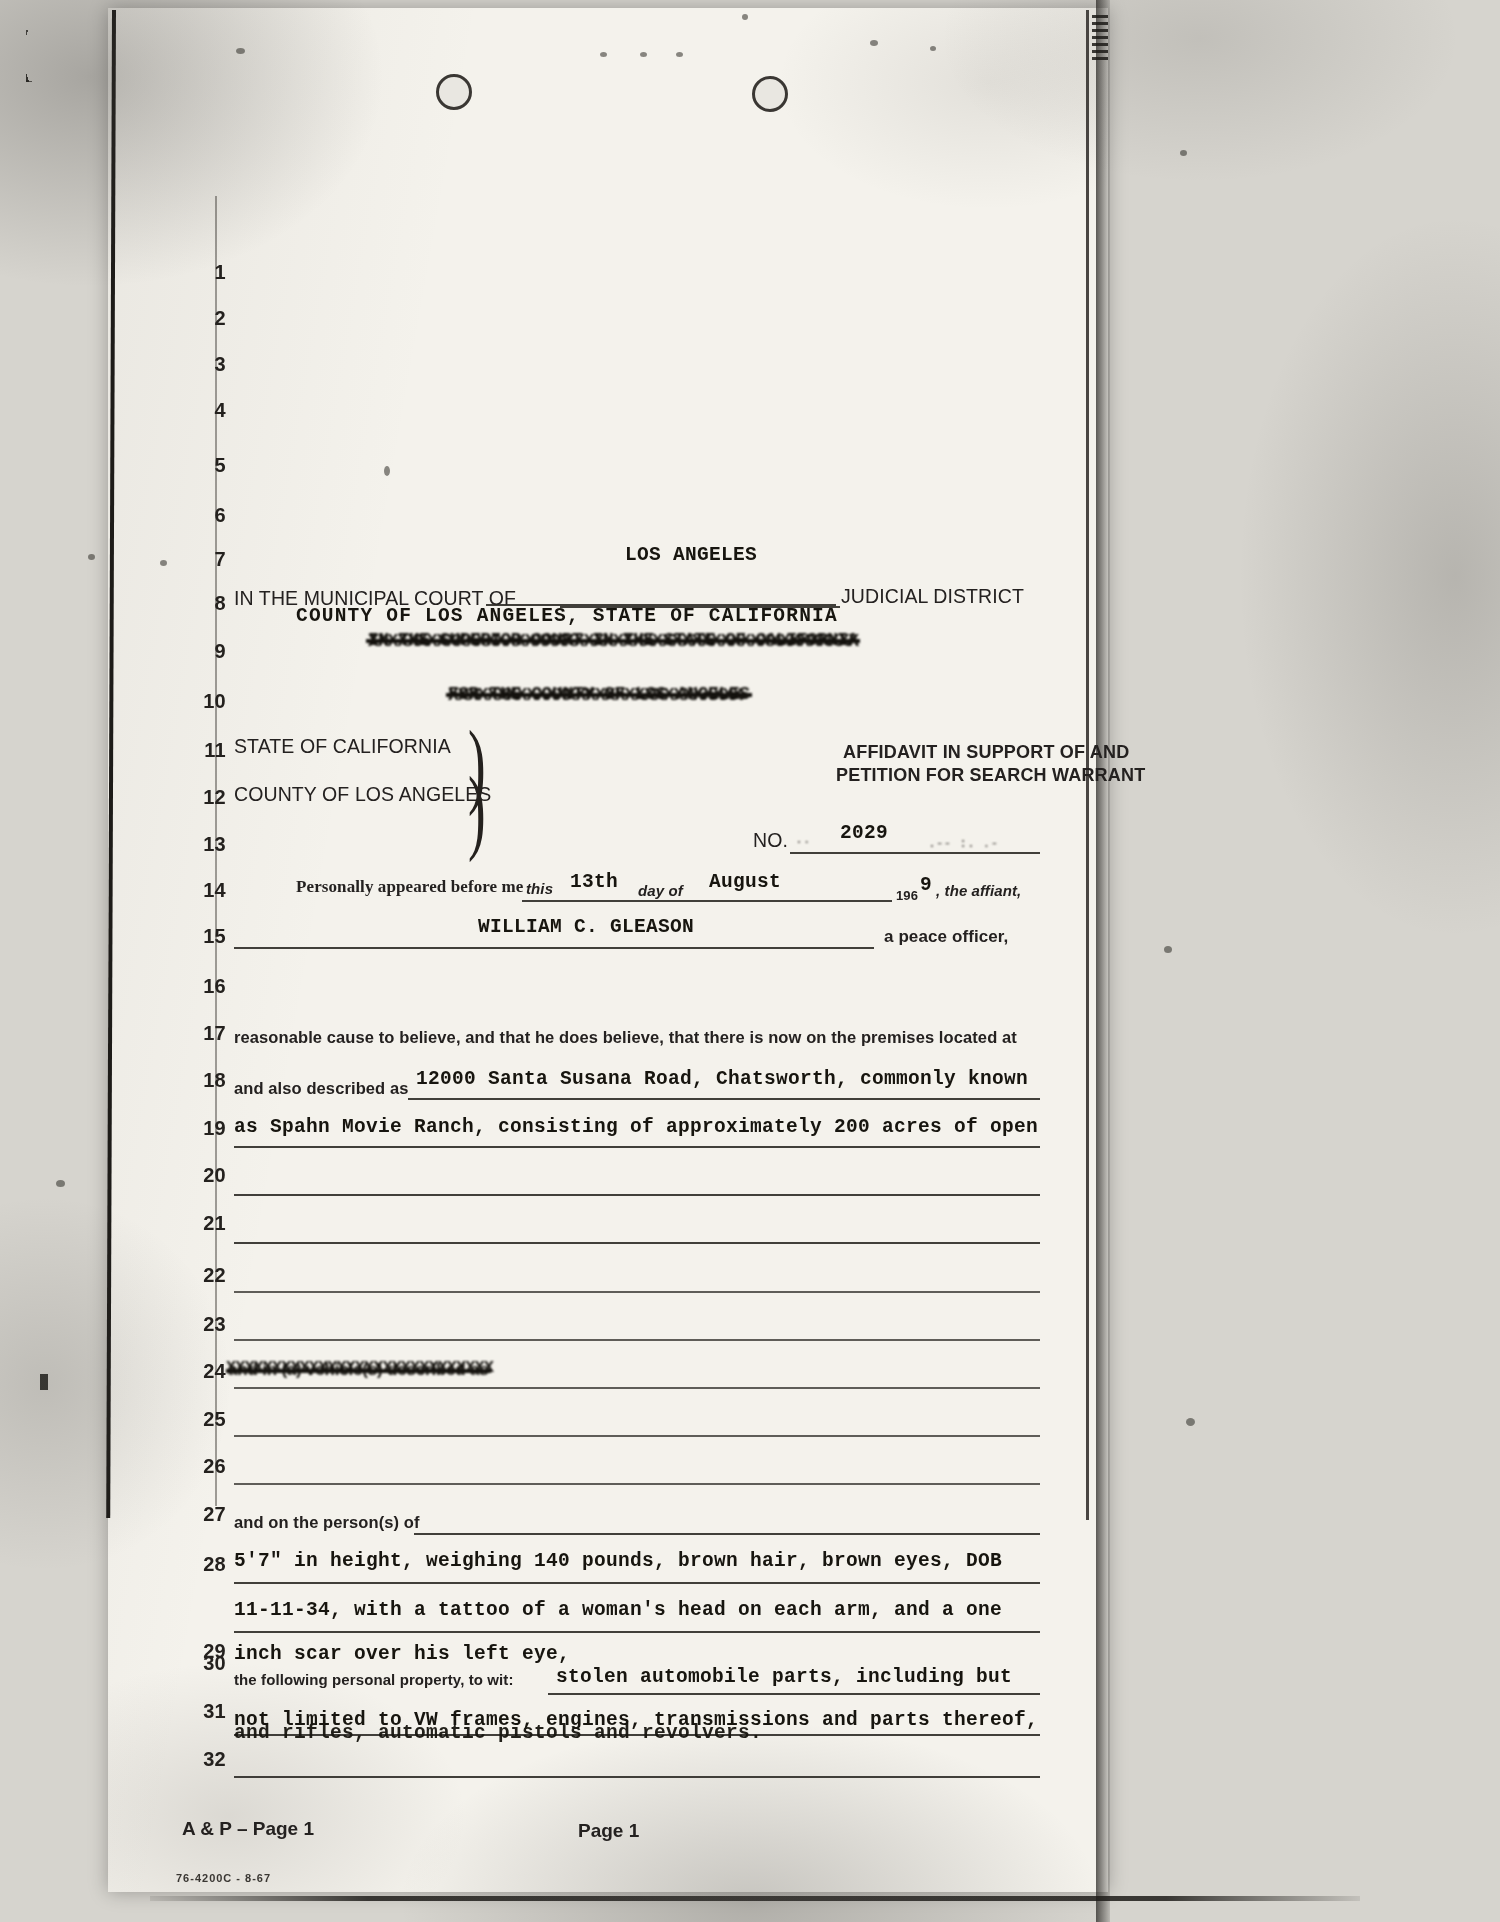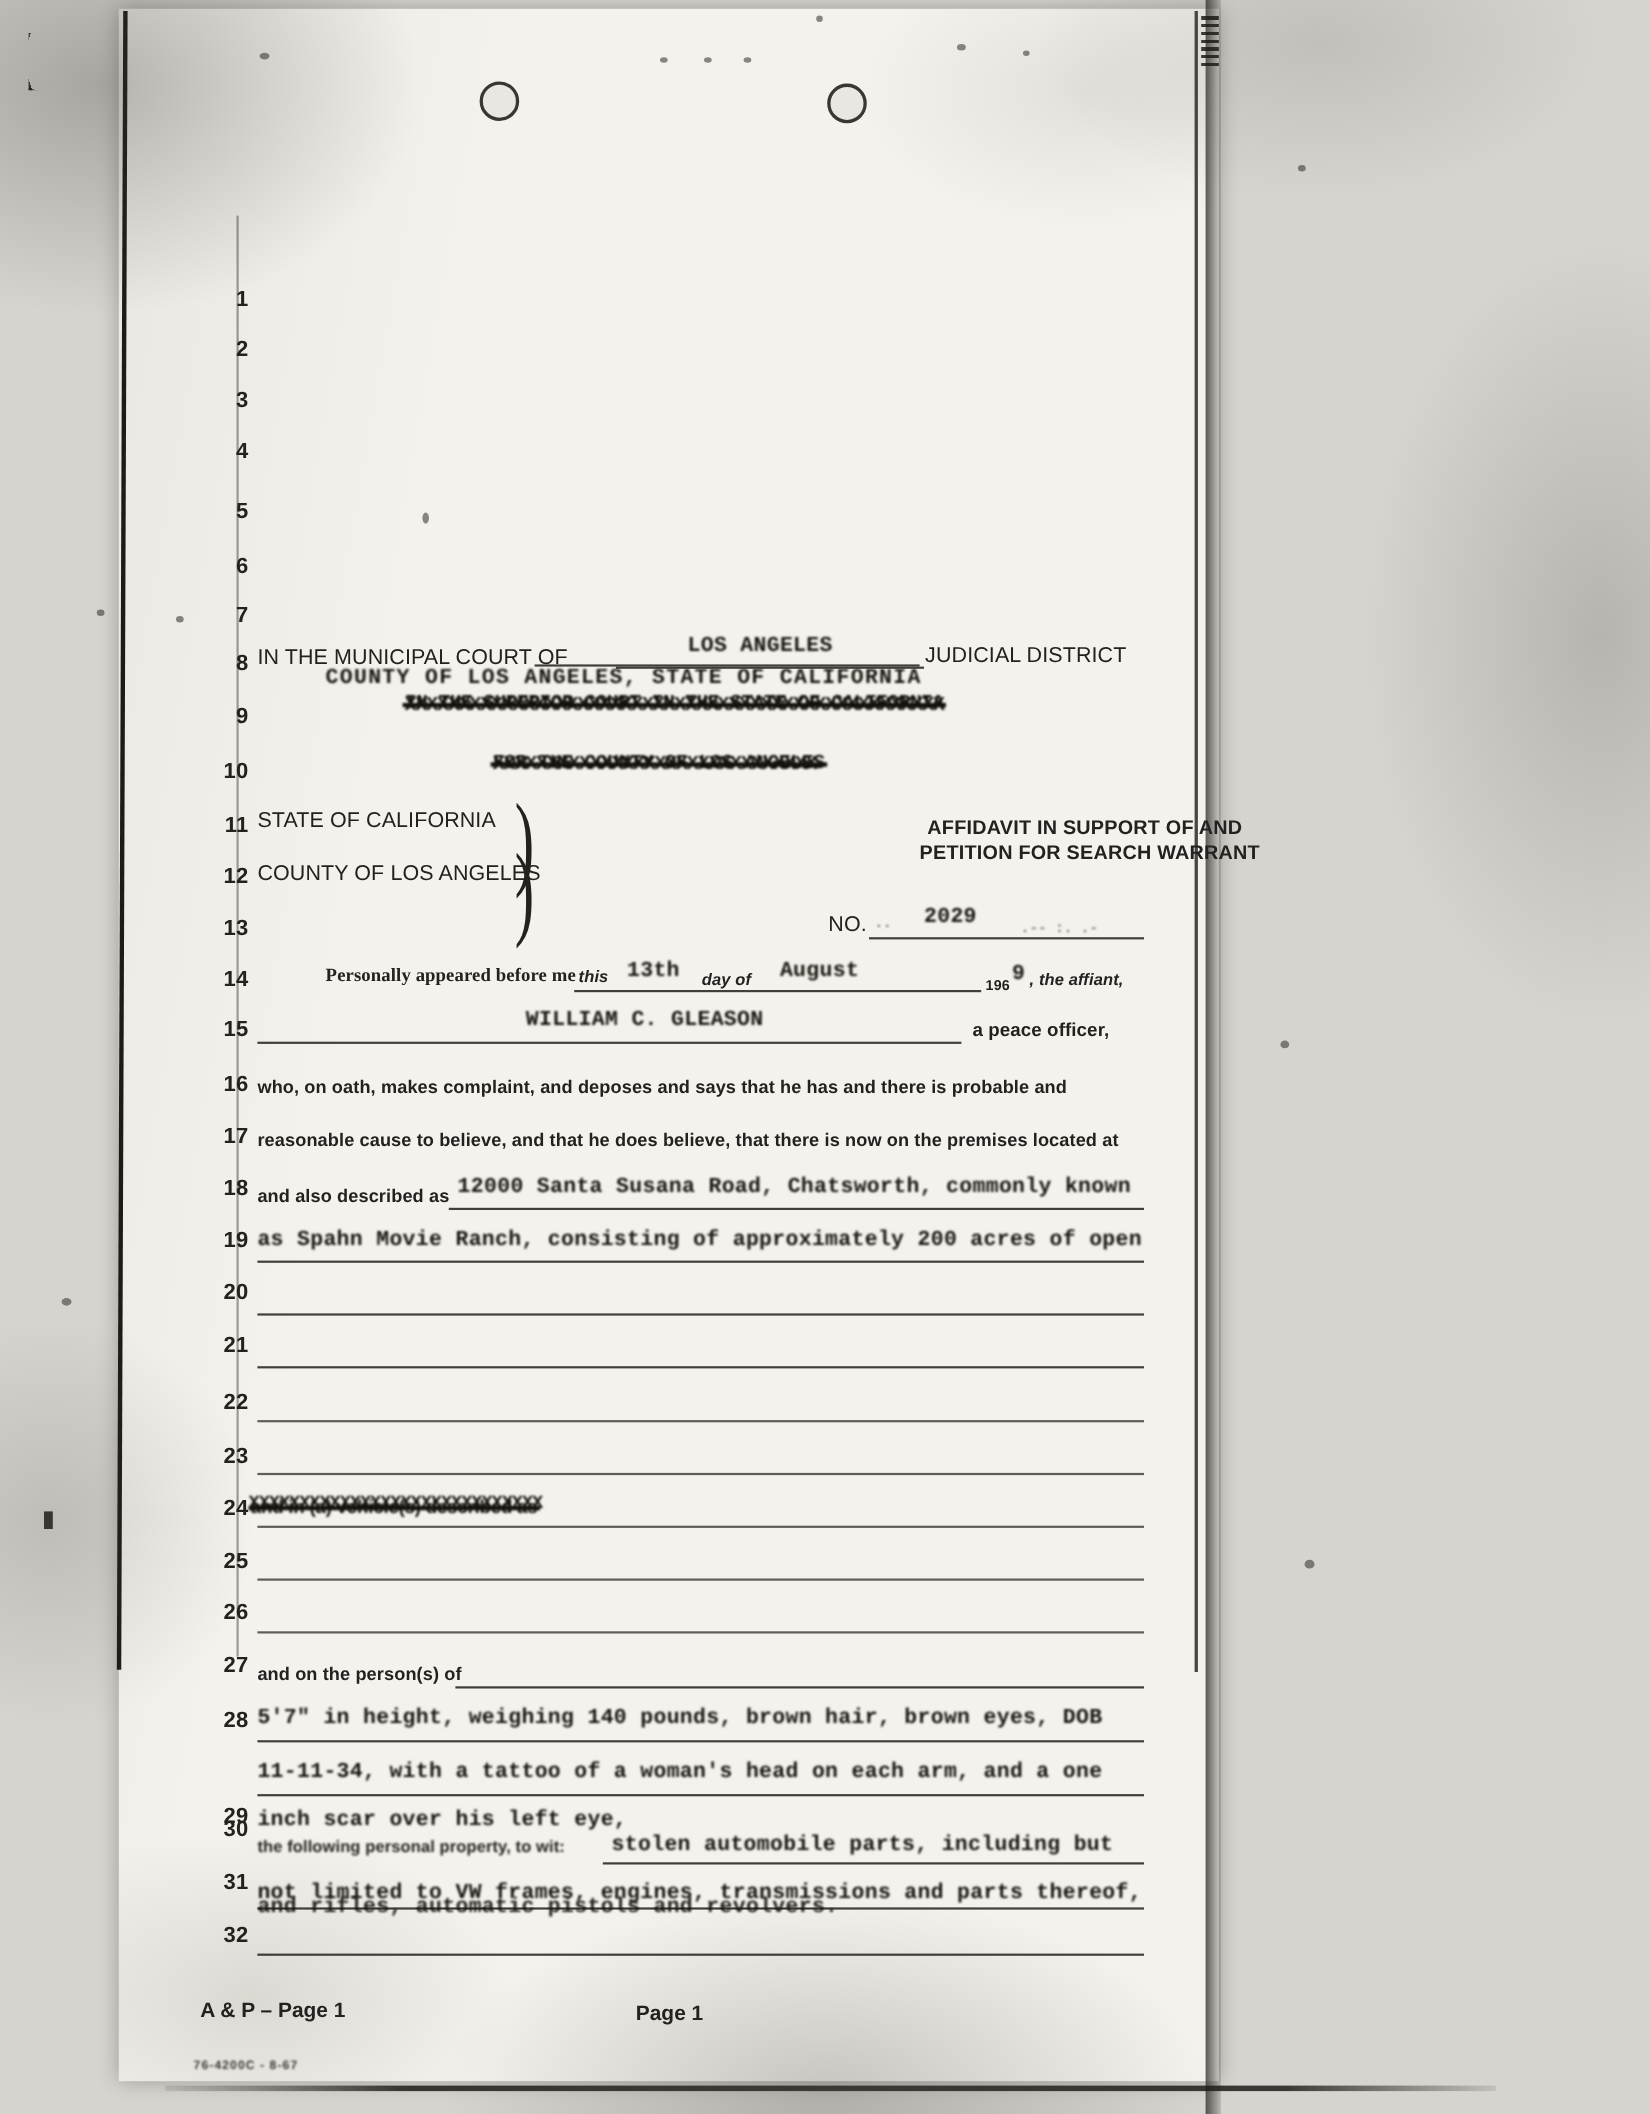--- a/index.html
+++ b/index.html
@@ -324,21 +324,21 @@
     <div class="lnum" style="top:1602px;margin-top:38px;">29</div>
     <div class="lnum" style="top:1652px;">30</div>
     <div class="lnum" style="top:1700px;">31</div>
     <div class="lnum" style="top:1748px;">32</div>
   </div>
 
   <div class="content">
 
     <div class="abs form form-lg blur1" style="left:234px; top:587px;">IN THE MUNICIPAL COURT OF</div>
 
-    <div class="abs type blur2" style="left:625px; top:576px;">LOS ANGELES</div>
+    <div class="abs type blur2" style="left:625px; top:544px;">LOS ANGELES</div>
 
     <div class="fillline" style="left:486px; top:604px; width:350px;"></div>
 
     <div class="abs form form-lg blur1" style="left:841px; top:585px;">JUDICIAL DISTRICT</div>
 
     <div class="abs type blur2" style="left:296px; top:605px; letter-spacing:1.2px;">COUNTY OF LOS ANGELES, STATE OF CALIFORNIA</div>
     <div class="fillline" style="left:560px; top:606px; width:280px;"></div>
 
     <div class="abs blur3" style="left:368px; top:630px;">
       <span class="struck" style="font-size:18px; letter-spacing:-0.6px;">IN THE SUPERIOR COURT IN THE STATE OF CALIFORNIA</span>
@@ -371,21 +371,20 @@
     <div class="abs type blur2" style="left:709px; top:871px;">August</div>
     <div class="abs form form-xs blur1" style="left:896px; top:888px;">196</div>
     <div class="abs type blur2" style="left:920px; top:874px;">9</div>
     <div class="abs form form-sm blur1" style="left:936px; top:882px;">, the affiant,</div>
     <div class="fillline" style="left:522px; top:900px; width:370px;"></div>
 
     <div class="abs type blur2" style="left:478px; top:916px;">WILLIAM C. GLEASON</div>
     <div class="fillline" style="left:234px; top:947px; width:640px;"></div>
     <div class="abs form form-md blur1" style="left:884px; top:927px;">a peace officer,</div>
 
-    <div class="abs form blur1" style="left:234px; top:980px; font-size:16.5px; font-weight:600;">who, on oath, makes complaint, and deposes and says that he has and there is probable and</div>
     <div class="abs form blur1" style="left:234px; top:1028px; font-size:16.5px; font-weight:600;">reasonable cause to believe, and that he does believe, that there is now on the premises located at</div>
 
     <div class="abs form blur1" style="left:234px; top:1079px; font-size:16.5px; font-weight:600;">and also described as</div>
     <div class="abs type blur2" style="left:416px; top:1068px;">12000 Santa Susana Road, Chatsworth, commonly known</div>
     <div class="fillline" style="left:408px; top:1098px; width:632px;"></div>
 
     <div class="abs type blur2" style="left:234px; top:1116px;">as Spahn Movie Ranch, consisting of approximately 200 acres of open</div>
     <div class="fillline" style="left:234px; top:1146px; width:806px;"></div>
 
     <div class="fillline" style="left:234px; top:1194px; width:806px;"></div>

